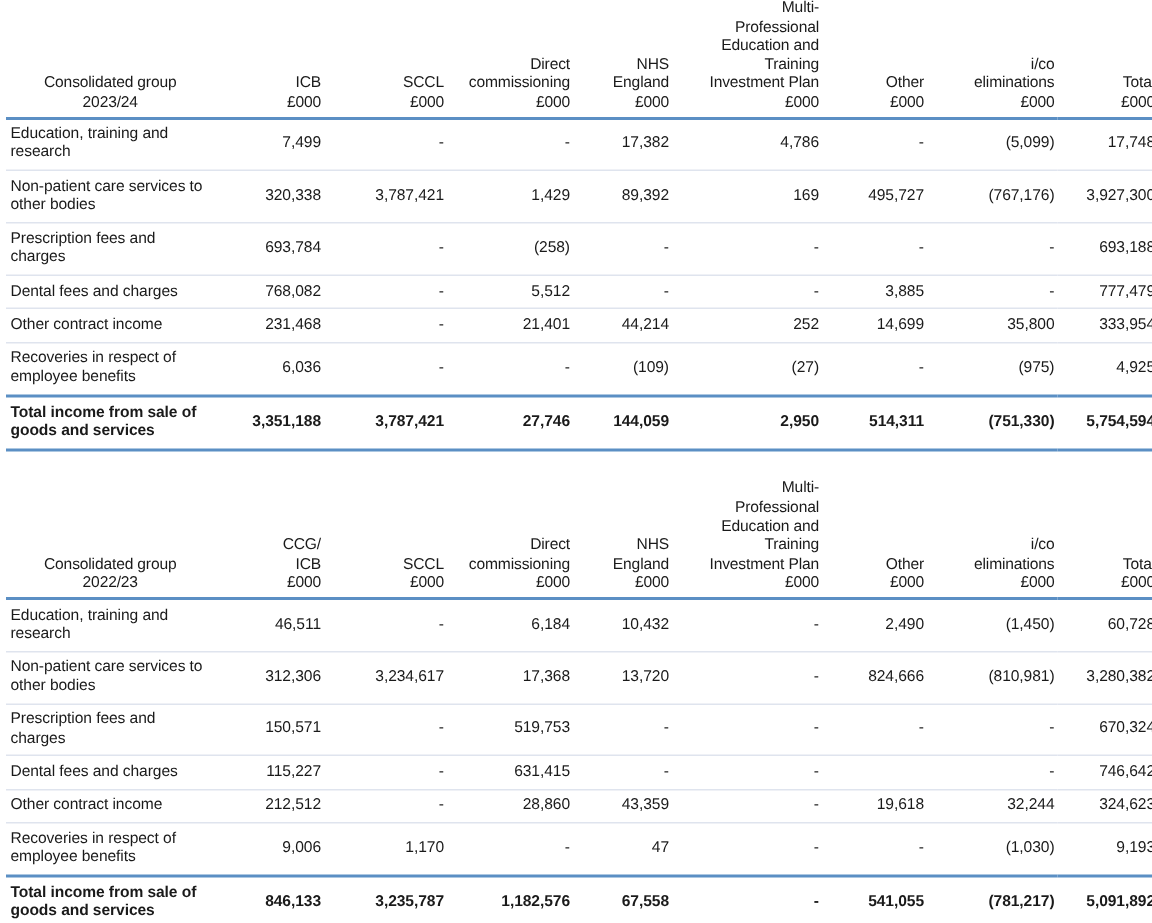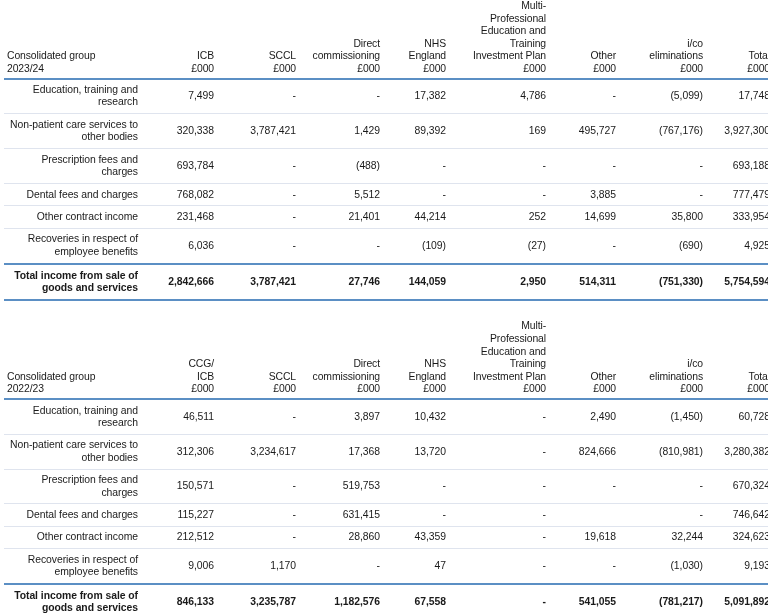--- a/index.html
+++ b/index.html
@@ -42,35 +42,35 @@
     font-weight: normal;
     font-size: 10.4px;
     vertical-align: bottom;
     text-align: right;
     padding: 0 2px 2px 0;
     line-height: 12.6px;
     letter-spacing: -0.1px;
     border-bottom: 2.2px solid #5b8fc4;
   }
   thead th.lbl {
-    text-align: left;
+    text-align: center;
     padding-left: 3px;
     padding-right: 2px;
   }
 
   tbody td {
     text-align: right;
     vertical-align: middle;
     padding: 4.5px 2px 4.5px 0;
     line-height: 12.4px;
     border-bottom: 1.1px solid #dfe4ee;
     letter-spacing: -0.05px;
   }
   tbody td.lbl {
-    text-align: right;
+    text-align: left;
     padding-left: 3px;
     padding-right: 4px;
   }
 
   tbody tr.total td {
     font-weight: bold;
     border-top: 2.2px solid #5b8fc4;
     border-bottom: 2.2px solid #5b8fc4;
     padding-top: 5px;
     padding-bottom: 5px;
@@ -132,21 +132,21 @@
             <td>89,392</td>
             <td>169</td>
             <td>495,727</td>
             <td>(767,176)</td>
             <td>3,927,300</td>
           </tr>
           <tr>
             <td class="lbl">Prescription fees and charges</td>
             <td>693,784</td>
             <td>-</td>
-            <td>(488)</td>
+            <td>(258)</td>
             <td>-</td>
             <td>-</td>
             <td>-</td>
             <td>-</td>
             <td>693,188</td>
           </tr>
           <tr>
             <td class="lbl">Dental fees and charges</td>
             <td>768,082</td>
             <td>-</td>
@@ -169,26 +169,26 @@
             <td>333,954</td>
           </tr>
           <tr>
             <td class="lbl">Recoveries in respect of employee benefits</td>
             <td>6,036</td>
             <td>-</td>
             <td>-</td>
             <td>(109)</td>
             <td>(27)</td>
             <td>-</td>
-            <td>(690)</td>
+            <td>(975)</td>
             <td>4,925</td>
           </tr>
           <tr class="total">
             <td class="lbl">Total income from sale of goods and services</td>
-            <td>2,842,666</td>
+            <td>3,351,188</td>
             <td>3,787,421</td>
             <td>27,746</td>
             <td>144,059</td>
             <td>2,950</td>
             <td>514,311</td>
             <td>(751,330)</td>
             <td>5,754,594</td>
           </tr>
         </tbody>
     </table>
@@ -220,21 +220,21 @@
             <th><span class="hspace">&nbsp;</span><br><span class="hspace">&nbsp;</span><br><span class="hspace">&nbsp;</span><br><span>Other</span><br><span>£000</span></th>
             <th><span class="hspace">&nbsp;</span><br><span class="hspace">&nbsp;</span><br><span>i/co</span><br><span>eliminations</span><br><span>£000</span></th>
             <th><span class="hspace">&nbsp;</span><br><span class="hspace">&nbsp;</span><br><span class="hspace">&nbsp;</span><br><span>Total</span><br><span>£000</span></th>
           </tr>
         </thead>
       <tbody>
           <tr>
             <td class="lbl">Education, training and research</td>
             <td>46,511</td>
             <td>-</td>
-            <td>3,897</td>
+            <td>6,184</td>
             <td>10,432</td>
             <td>-</td>
             <td>2,490</td>
             <td>(1,450)</td>
             <td>60,728</td>
           </tr>
           <tr>
             <td class="lbl">Non-patient care services to other bodies</td>
             <td>312,306</td>
             <td>3,234,617</td>

